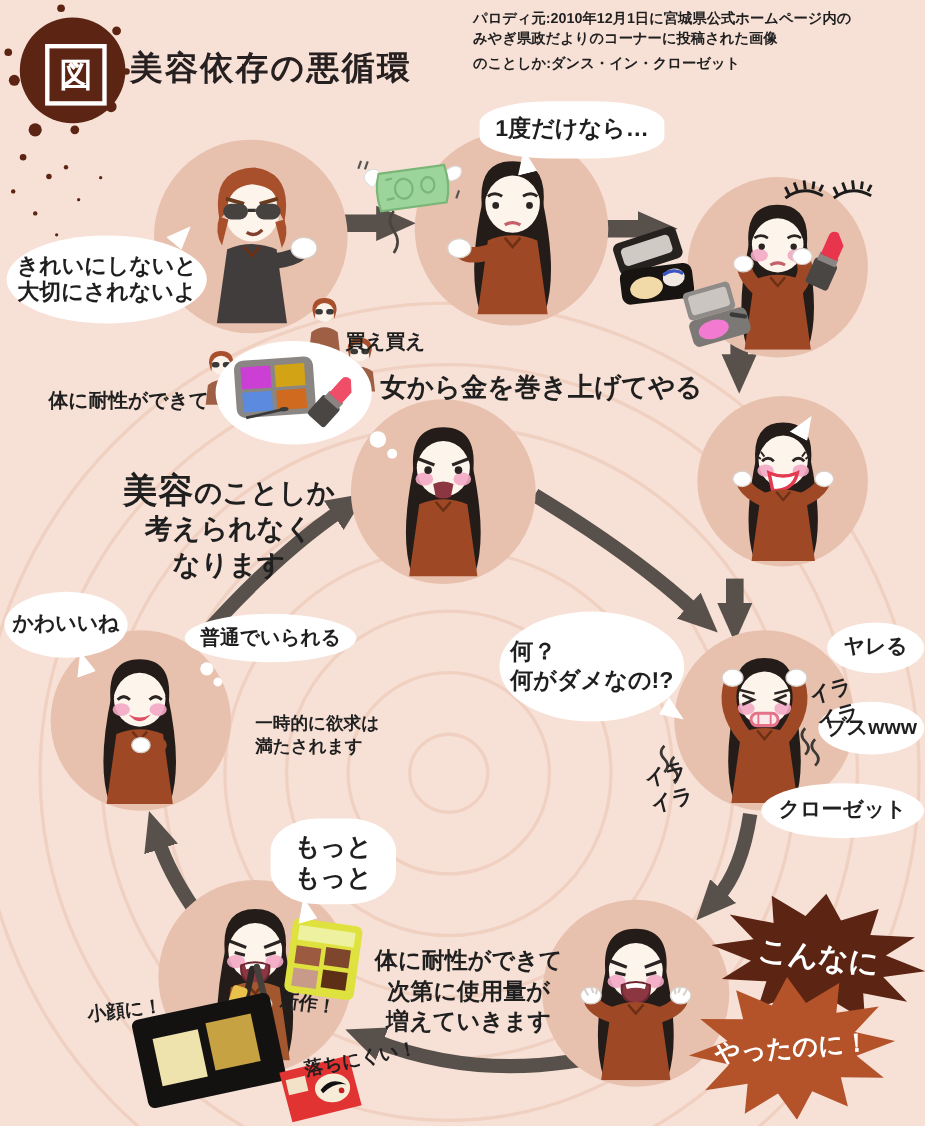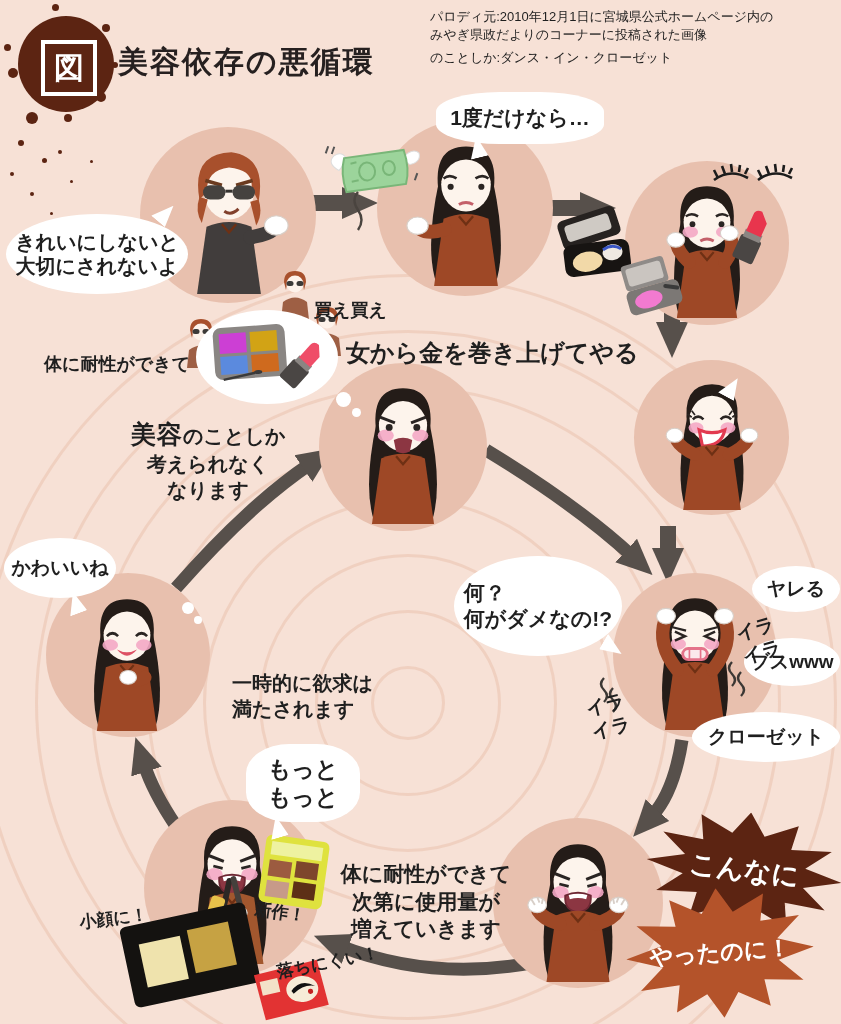--- a/index.html
+++ b/index.html
@@ -18,21 +18,21 @@
   .tailp{position:absolute;width:18px;height:22px;background:#fff;clip-path:polygon(0 100%,100% 100%,60% 0);z-index:5}
   .dot{position:absolute;background:#fff;border-radius:50%;z-index:5}
   .burst{position:absolute;display:flex;align-items:center;justify-content:center;color:#fff;
          font-weight:bold;text-align:center;z-index:6;line-height:1.1;
          clip-path:polygon(100% 50%,80.9% 58.3%,93.3% 75%,72.6% 72.6%,75% 93.3%,58.3% 80.9%,50% 100%,41.7% 80.9%,25% 93.3%,27.4% 72.6%,6.7% 75%,19.1% 58.3%,0% 50%,19.1% 41.7%,6.7% 25%,27.4% 27.4%,25% 6.7%,41.7% 19.1%,50% 0%,58.3% 19.1%,75% 6.7%,72.6% 27.4%,93.3% 25%,80.9% 41.7%)}
   .spl{position:absolute;border-radius:50%;background:#5c2412;z-index:1}
   #title-badge{position:absolute;left:18px;top:16px;width:96px;height:96px;border-radius:50%;background:#5c2412;z-index:2}
   #zu-box{position:absolute;left:41px;top:40px;width:48px;height:48px;border:4px solid #fff;color:#fff;
           font-size:30px;font-weight:bold;display:flex;align-items:center;justify-content:center;z-index:3}
   #main-title{position:absolute;left:118px;top:42px;font-size:30px;font-weight:bold;color:#262020;letter-spacing:2px;z-index:3}
-  #attrib{position:absolute;left:430px;top:8px;width:404px;font-size:13px;font-weight:normal;line-height:1.35;z-index:3}
+  #attrib{position:absolute;left:430px;top:8px;width:404px;font-size:13px;font-weight:bold;line-height:1.35;z-index:3}
   #attrib .credit{margin-top:6px}
   sup{font-size:60%}
   .bold-kw{font-size:126%;letter-spacing:1px}
 </style>
 </head>
 <body>
 
 <div id="stage">
 
   <div id="rings">
@@ -409,48 +409,51 @@
   <div class="bubble" style="left:454px;top:556px;width:168px;height:100px;font-size:21px">
     <span class="t" style="text-align:left">何？
 何がダメなの!?</span>
     </div>
 
   <div class="tailp" style="left:66px;top:592px;transform:rotate(-20deg)"></div>
   <div class="bubble" style="left:4px;top:538px;width:112px;height:60px;font-size:19px">
     <span class="t">かわいいね</span>
     </div>
 
+  <div class="bubble" style="left:168px;top:558px;width:156px;height:44px;font-size:18px">
+    <span class="t">普通でいられる</span>
+    </div>
   <div class="dot" style="left:182px;top:602px;width:12px;height:12px"></div>
   <div class="dot" style="left:194px;top:616px;width:8px;height:8px"></div>
 
   <div class="tailp" style="left:268px;top:816px;transform:rotate(-16deg)"></div>
   <div class="bubble box" style="left:246px;top:744px;width:114px;height:78px;font-size:23px">
     <span class="t">もっと
 もっと</span>
     </div>
 
-  <div class="cap" style="left:100px;top:392px;width:216px;text-align:center;font-size:20px">
+  <div class="cap" style="left:100px;top:392px;width:216px;text-align:center;font-size:25px">
     <span class="bold-kw">美容</span><span class="t">のことしか
 考えられなく
 なります</span></div>
 
 
   <div class="cap" style="left:736px;top:592px;font-size:19px;transform:rotate(-16deg)">
     <span class="t">イラ
 イラ</span></div>
   <div class="cap" style="left:586px;top:668px;font-size:19px;transform:rotate(-14deg)">
     <span class="t">イラ
 イラ</span></div>
 
   <div class="cap" style="left:318px;top:833px;width:216px;text-align:center;font-size:21px">
     <span class="t">体に耐性ができて
 次第に使用量が
 増えていきます</span></div>
 
-  <div class="cap" style="left:232px;top:644px;width:190px;font-size:20px">
+  <div class="cap" style="left:232px;top:628px;width:190px;font-size:16px">
     <span class="t">一時的に欲求は
 満たされます</span></div>
 
   <div class="cap" style="left:314px;top:276px;font-size:18px">
     <span>買え買え</span></div>
   <div class="cap" style="left:346px;top:306px;font-size:24px">
     <span>女から金を巻き上げてやる</span></div>
   <div class="cap" style="left:44px;top:330px;font-size:18px">
     <span>体に耐性ができて</span></div>
 

